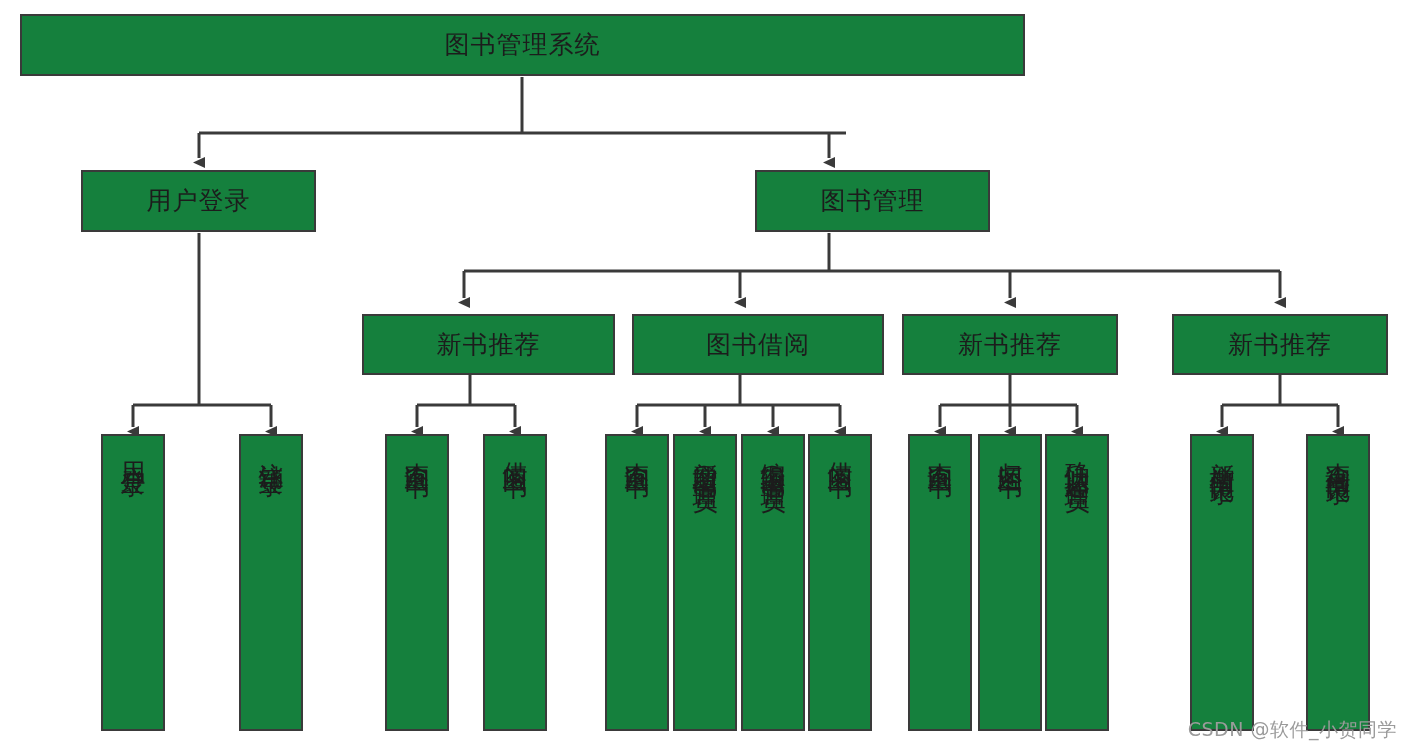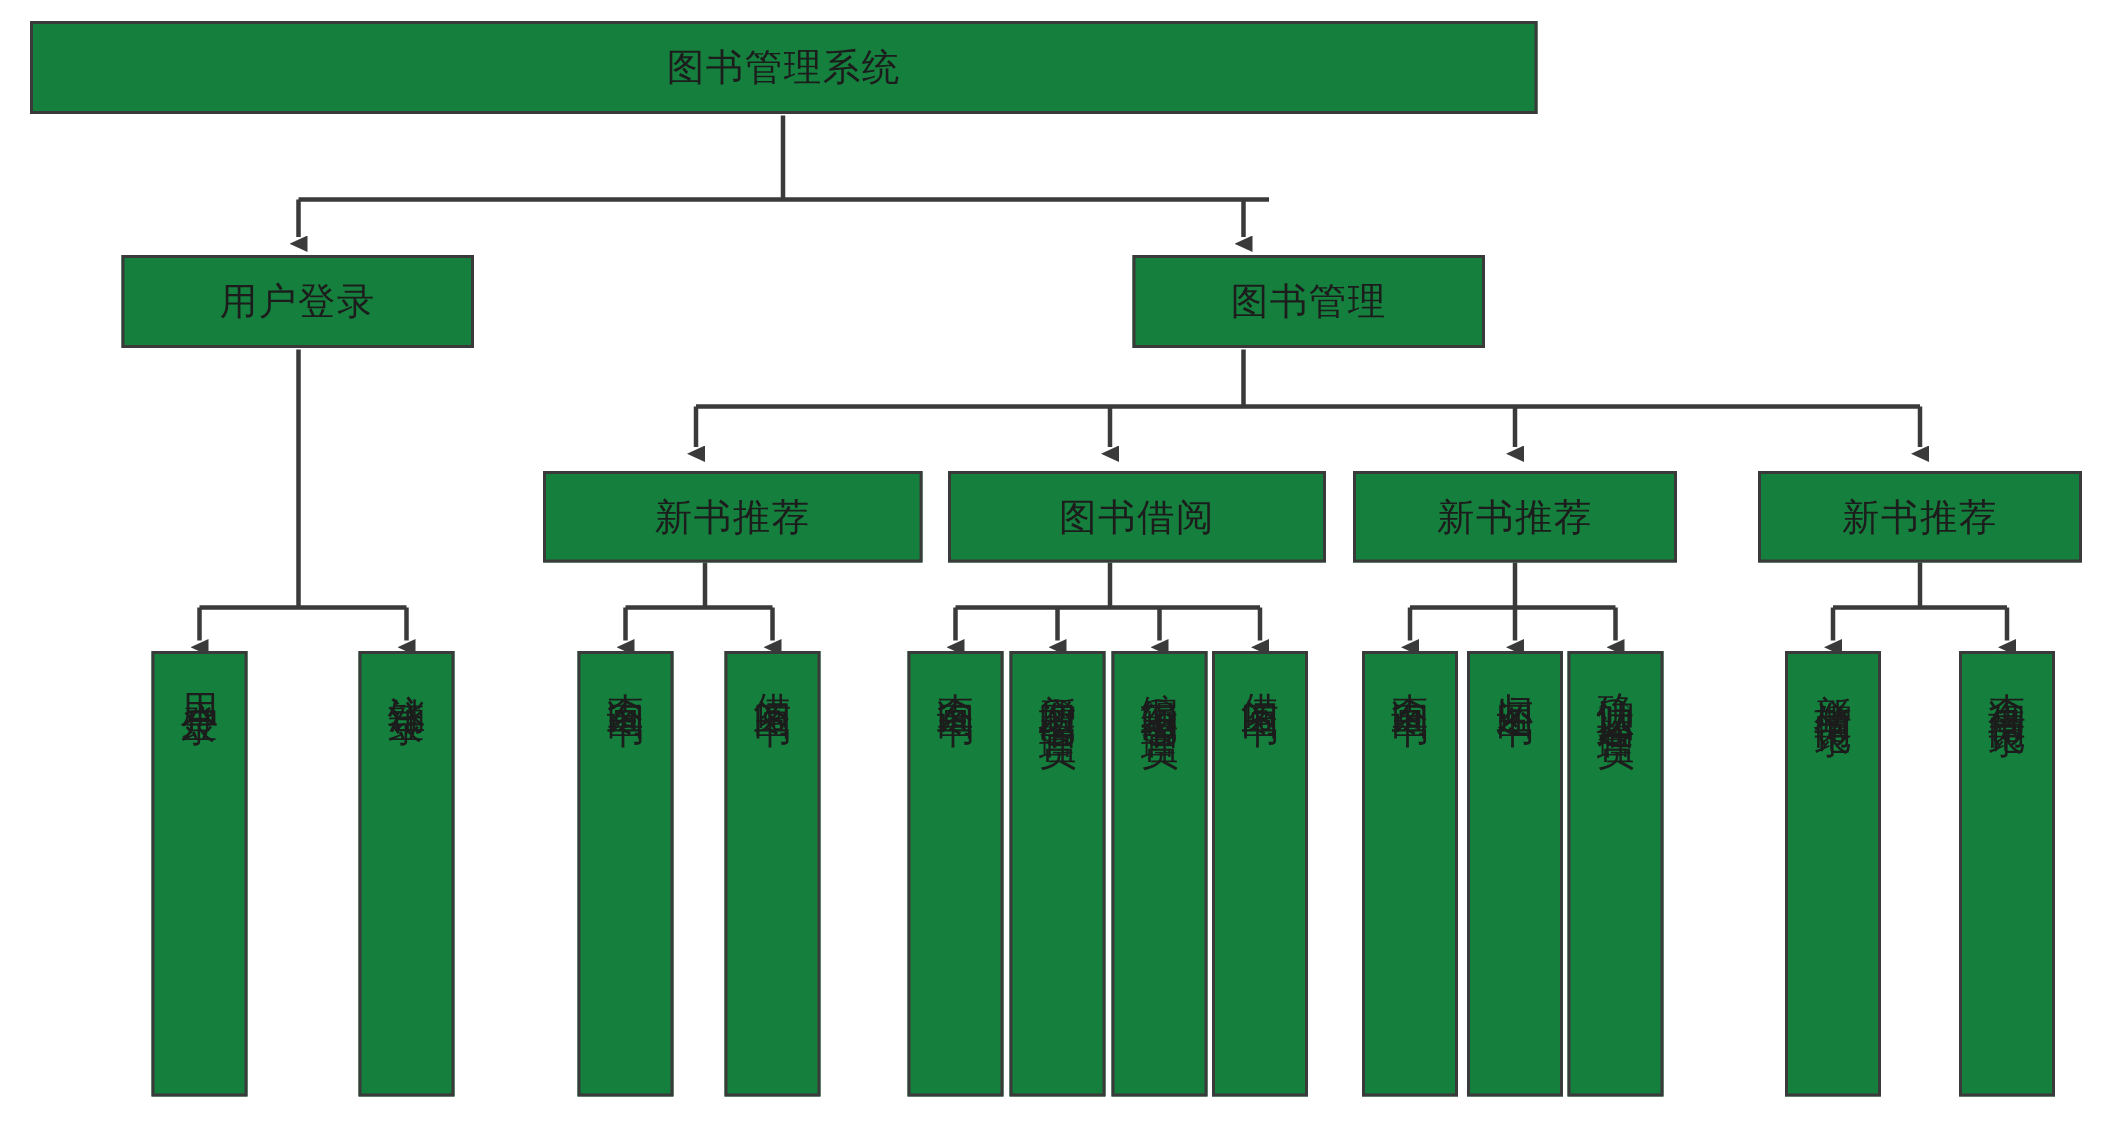--- a/index.html
+++ b/index.html
@@ -200,14 +200,15 @@
   </div>
 
   <div class="node v" style="left:1190px;top:434px;width:64px;height:297px;">
     <span class="cap">新增借阅记录</span>
   </div>
 
   <div class="node v" style="left:1306px;top:434px;width:64px;height:297px;">
     <span class="cap">查询借阅记录</span>
   </div>
 
+  <div class="watermark">CSDN @软件_小贺同学</div>
 
 </div>
 
 </body></html>

